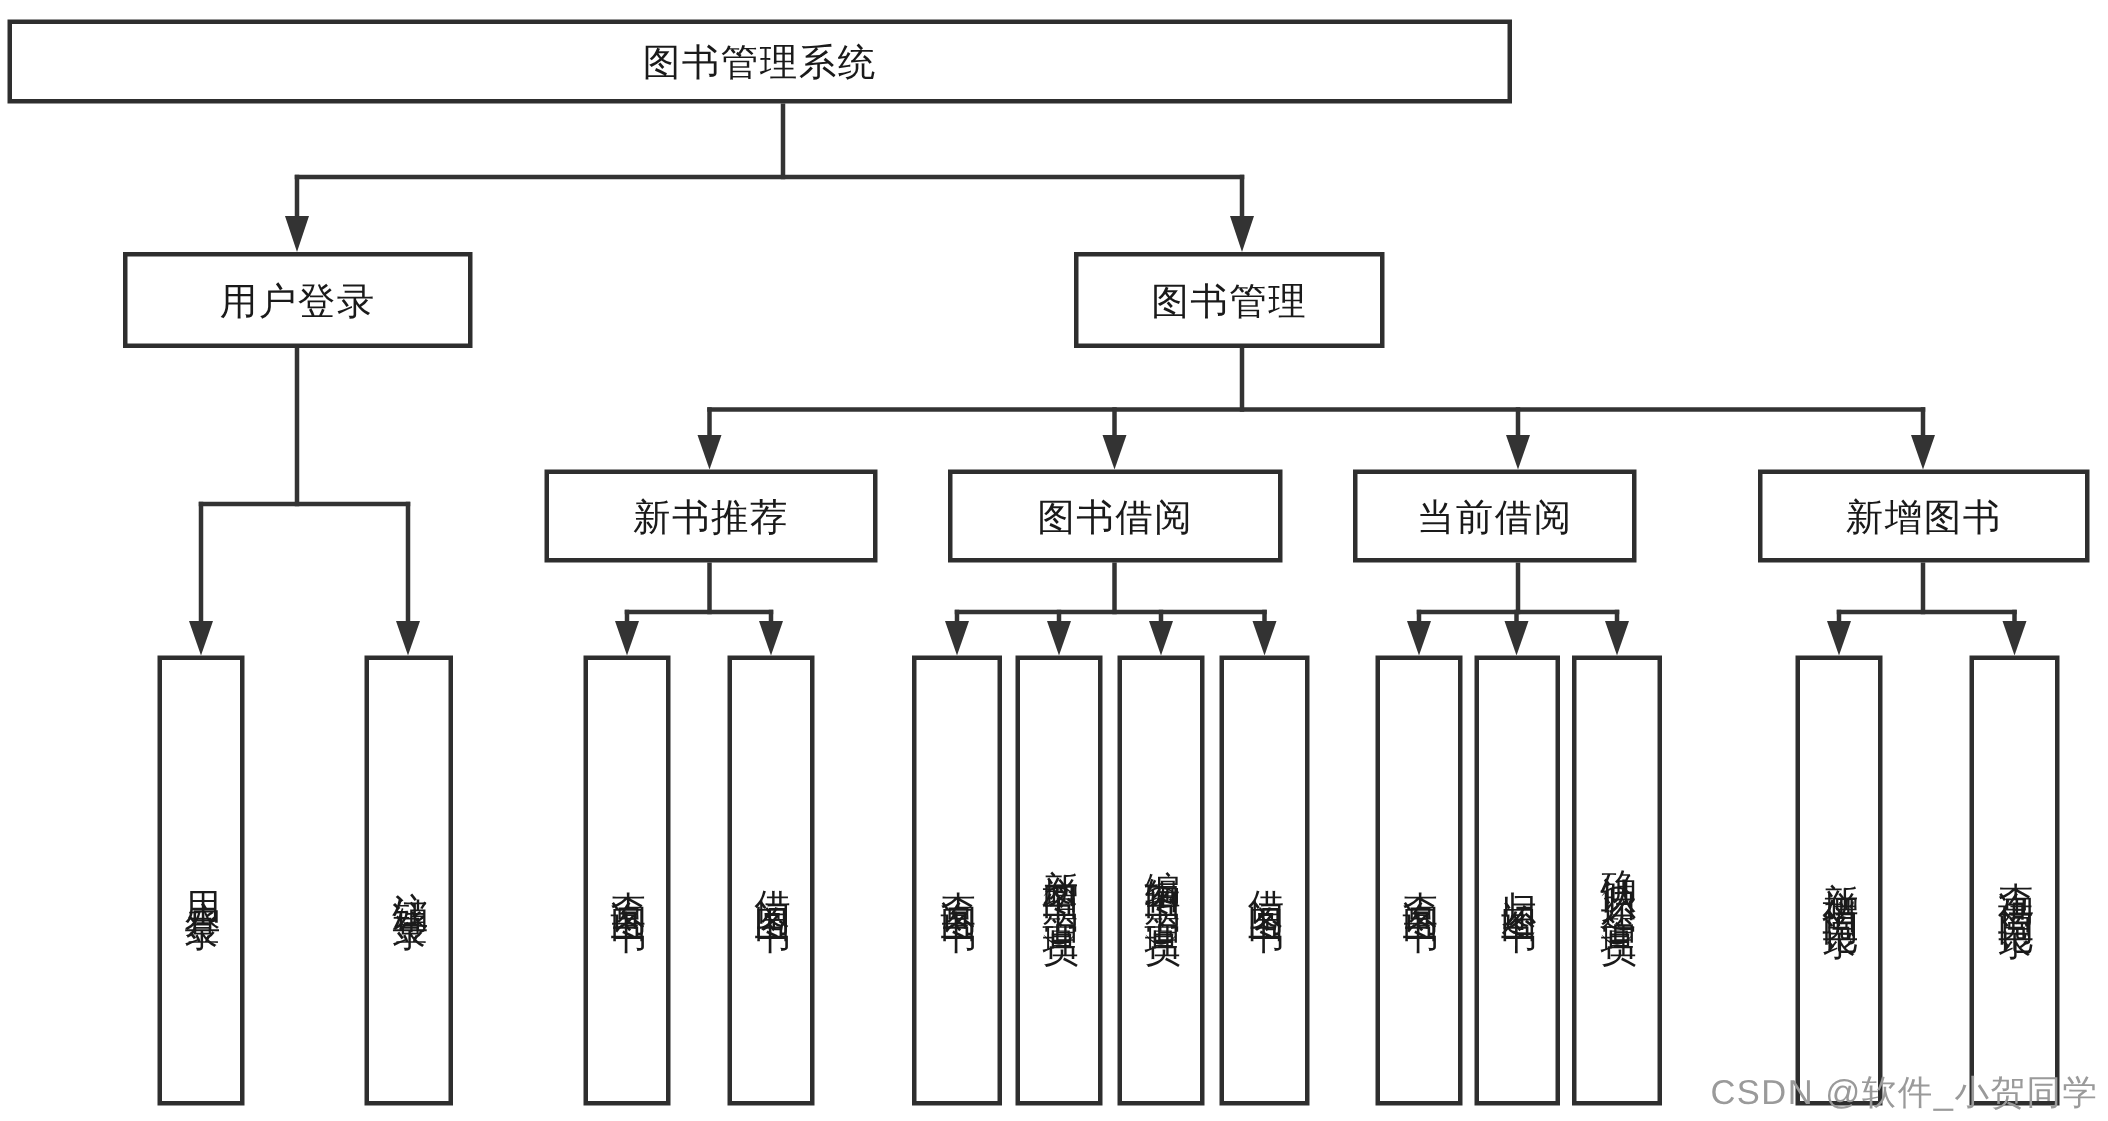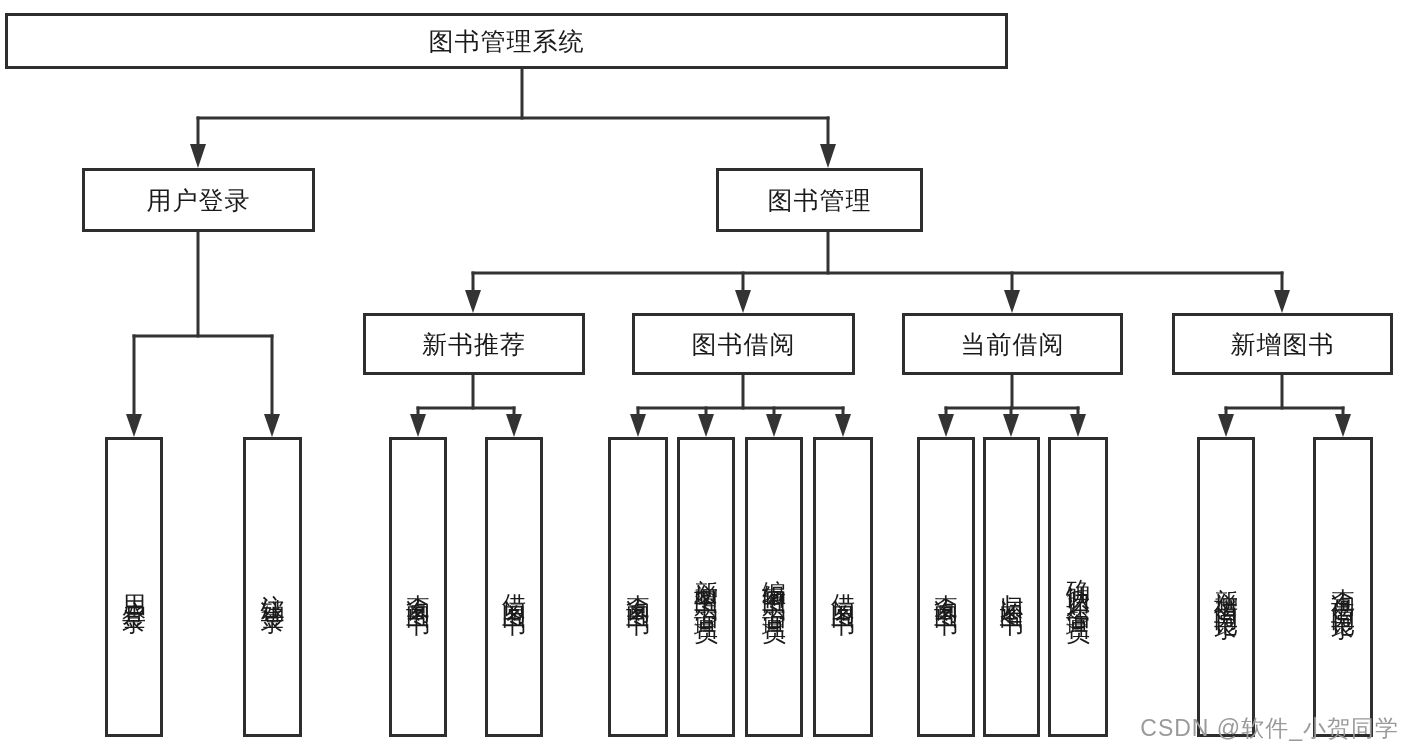--- a/index.html
+++ b/index.html
@@ -140,21 +140,21 @@
     </g>
   </svg>
 
   <div class="hbox" style="left:5px; top:13px; width:1003px; height:56px;">图书管理系统</div>
 
   <div class="hbox" style="left:82px; top:168px; width:233px; height:64px;">用户登录</div>
   <div class="hbox" style="left:672px; top:168px; width:207px; height:64px;margin-left:44px;">图书管理</div>
 
   <div class="hbox" style="left:363px; top:313px; width:222px; height:62px;">新书推荐</div>
   <div class="hbox" style="left:632px; top:313px; width:223px; height:62px;">图书借阅</div>
-  <div class="hbox" style="left:902px; top:313px; width:221px; height:62px;">当前借阅</div>
+  <div class="hbox" style="left:902px; top:313px; width:189px; height:62px;">当前借阅</div>
   <div class="hbox" style="left:1172px; top:313px; width:221px; height:62px;">新增图书</div>
 
   <div class="vbox" style="left:105px; width:58px;">用户登录</div>
   <div class="vbox" style="left:243px; width:59px;">注销登录</div>
 
   <div class="vbox" style="left:389px; width:58px;">查询图书</div>
   <div class="vbox" style="left:485px; width:58px;">借阅图书</div>
 
   <div class="vbox" style="left:608px; width:60px;">查询图书</div>
   <div class="vbox" style="left:677px; width:58px;">新增图书（管理员）</div>

